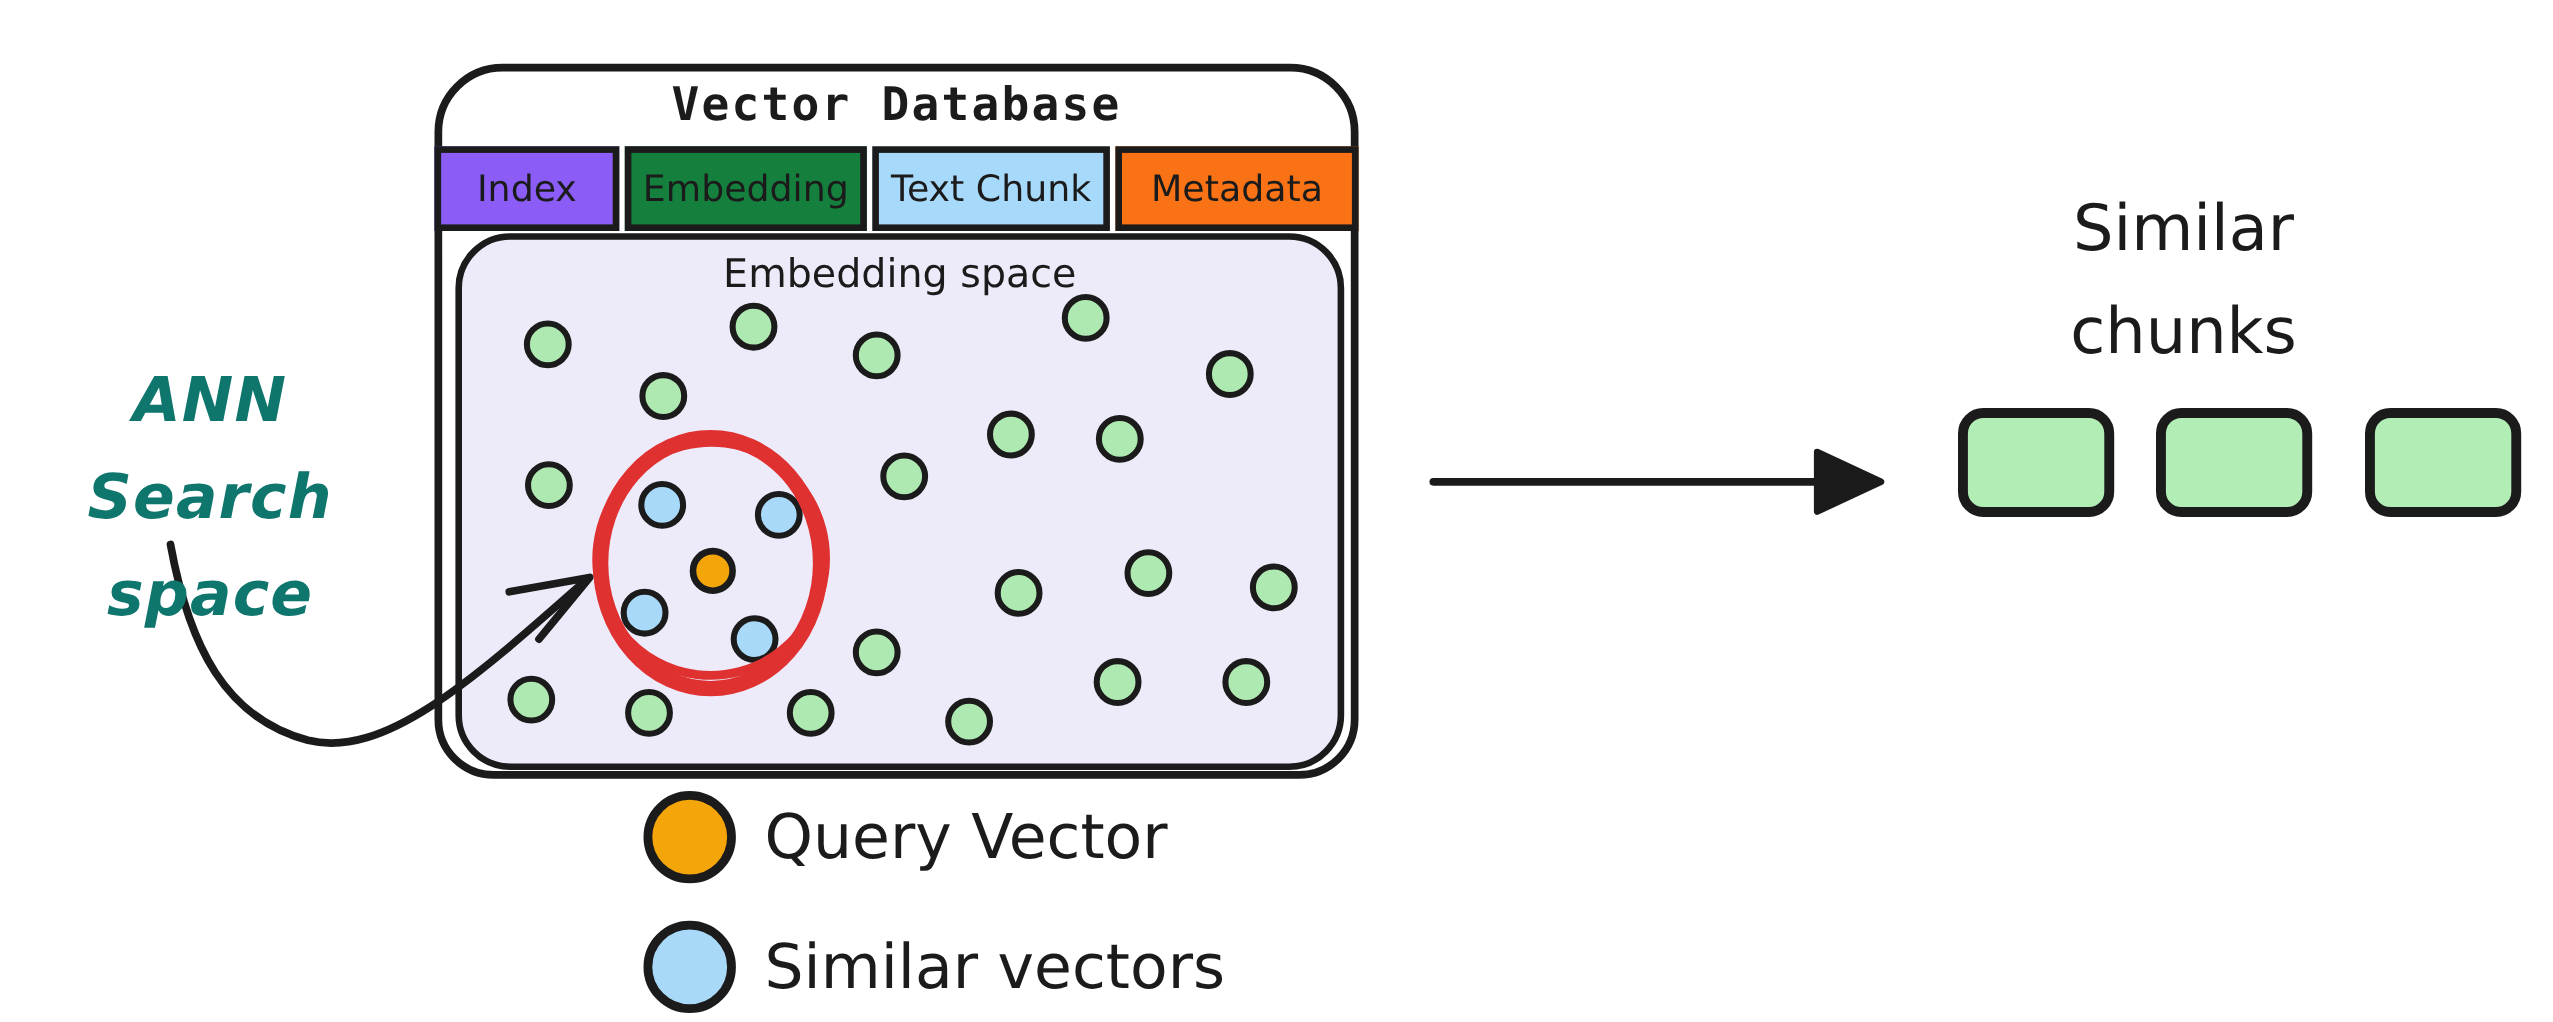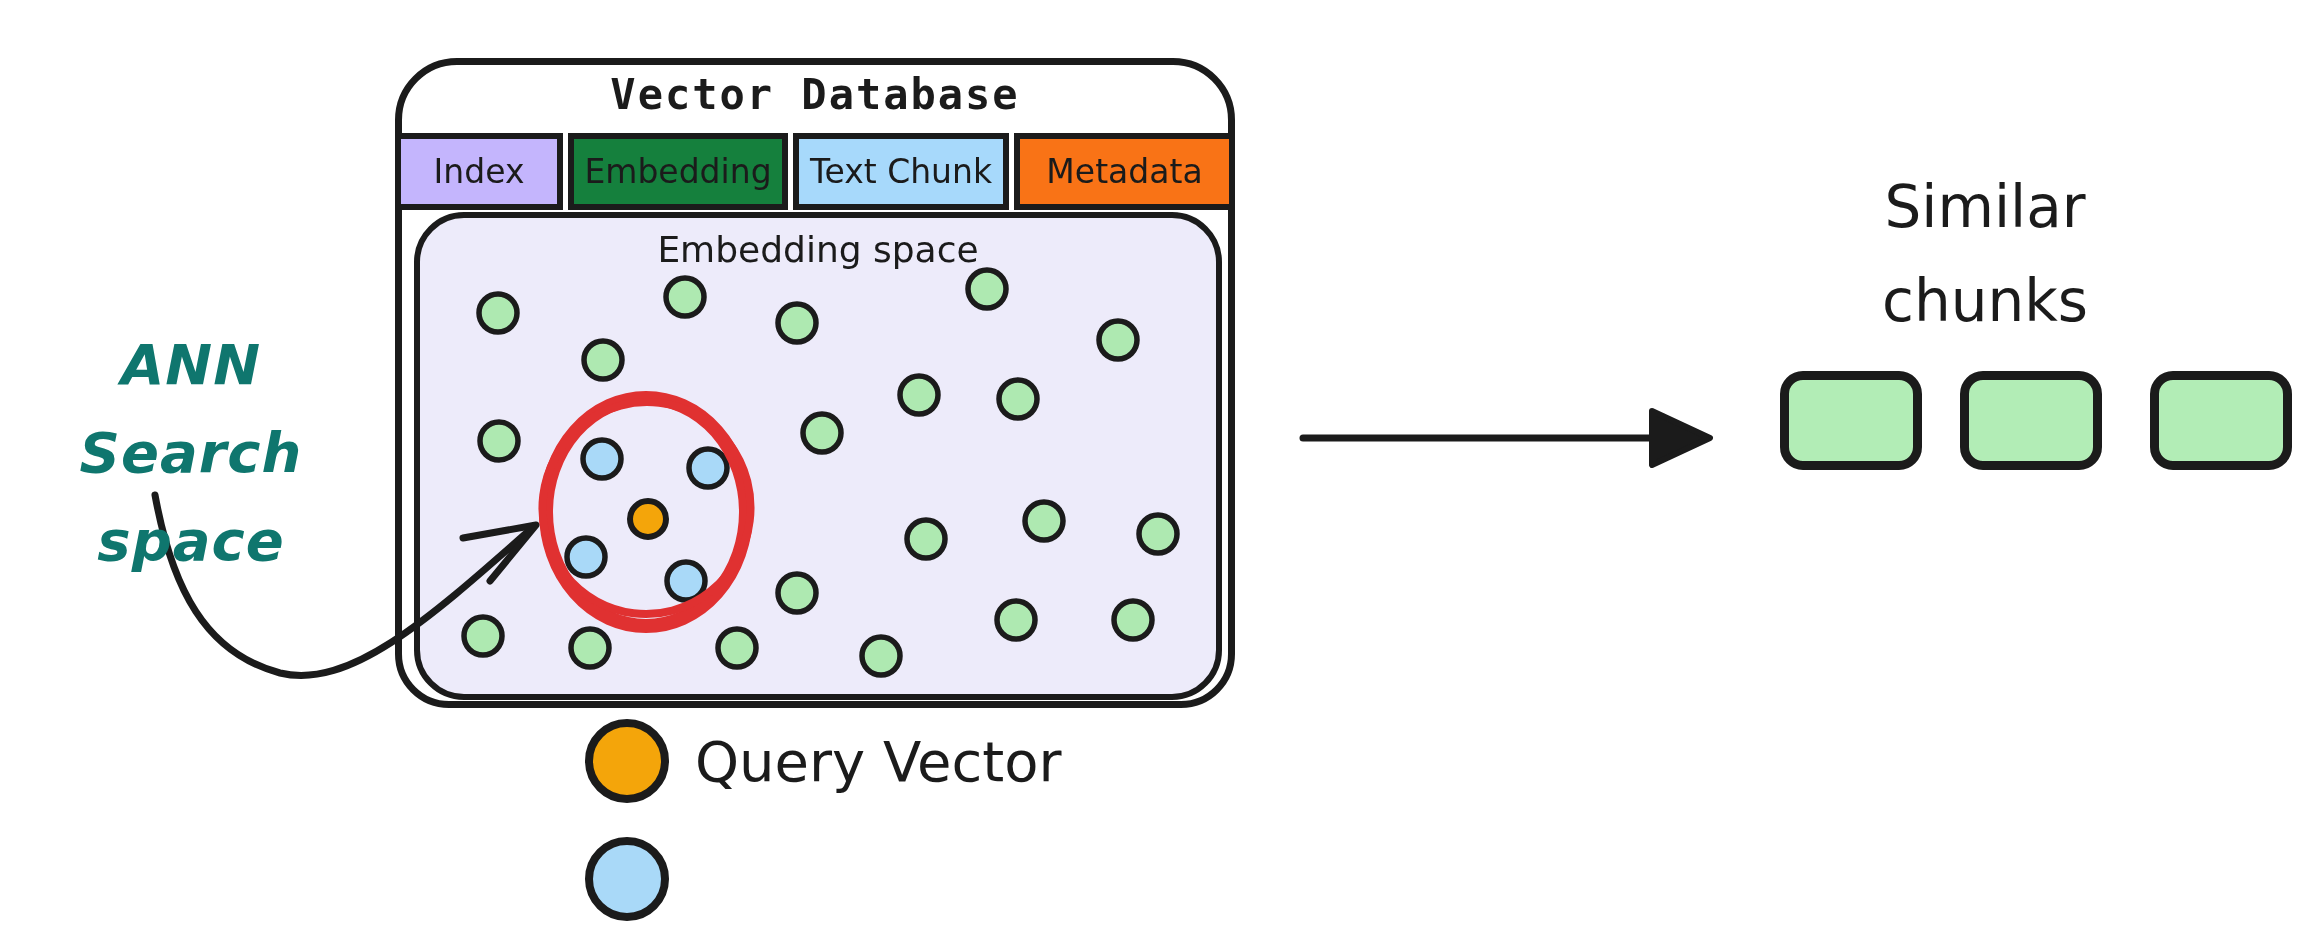--- a/index.html
+++ b/index.html
@@ -43,21 +43,21 @@
          border:9px solid #1B1B1B;border-radius:23px;}
 </style>
 </head>
 <body>
 
 <div class="canvas">
 
   <div class="db-box"></div>
   <div class="db-title">Vector Database</div>
   <div class="db-header">
-      <div class="db-cell" style="background: #c4b5fd; flex: 0 0 168px;">
+      <div class="db-cell" style="background: #8b5cf6; flex: 0 0 168px;">
         <span>Index</span>
       </div>
       <div class="db-cell" style="background: #15803d; flex: 0 0 220px;">
         <span>Embedding</span>
       </div>
       <div class="db-cell" style="background: rgb(167, 217, 251); flex: 0 0 216px;">
         <span>Text Chunk</span>
       </div>
       <div class="db-cell" style="background: #f97316; flex: 0 0 221px;">
         <span>Metadata</span>
@@ -105,20 +105,21 @@
     <div>ANN Search</div>
     <div>space</div>
   </div>
 
   <div class="legend-row legend-row-1">
     <span class="legend-dot" style="background: rgb(244, 165, 10);"></span>
     <span class="legend-label">Query Vector</span>
   </div>
   <div class="legend-row legend-row-2">
     <span class="legend-dot" style="background: rgb(169, 217, 248);"></span>
+    <span class="legend-label">Similar vectors</span>
   </div>
 
   <div class="output-title">
     <div>Similar</div>
     <div>chunks</div>
   </div>
   <div class="chunks-layer">
       <div class="chunk" style="left: 1780px; background: rgb(178, 237, 182);"></div>
       <div class="chunk" style="left: 1960px; background: rgb(178, 237, 182);"></div>
       <div class="chunk" style="left: 2150px; background: rgb(178, 237, 182);"></div>

